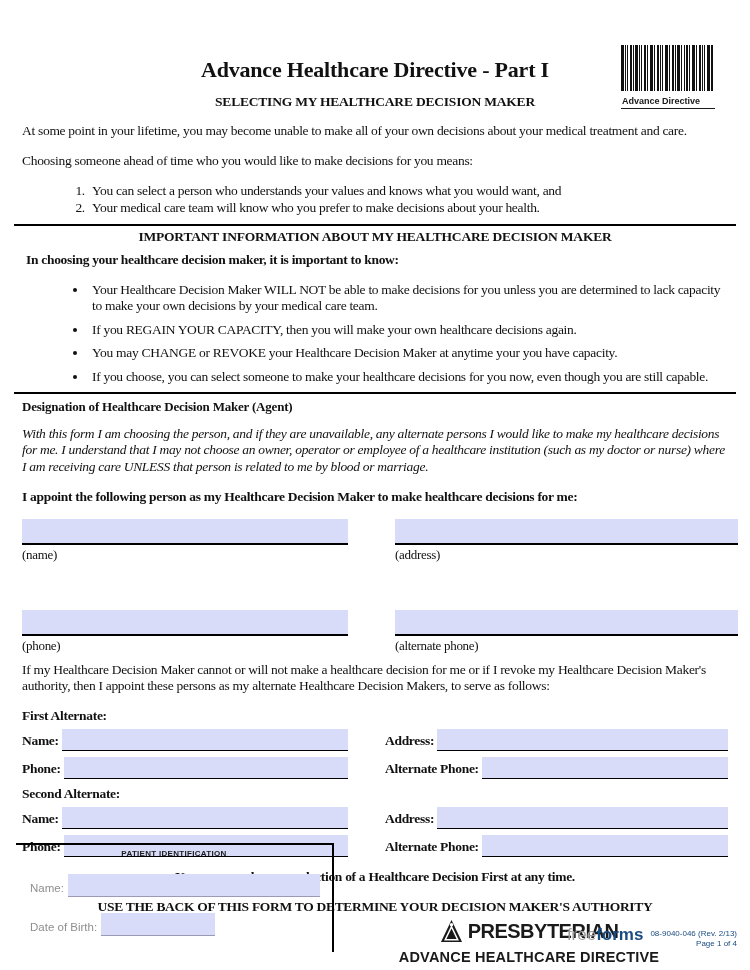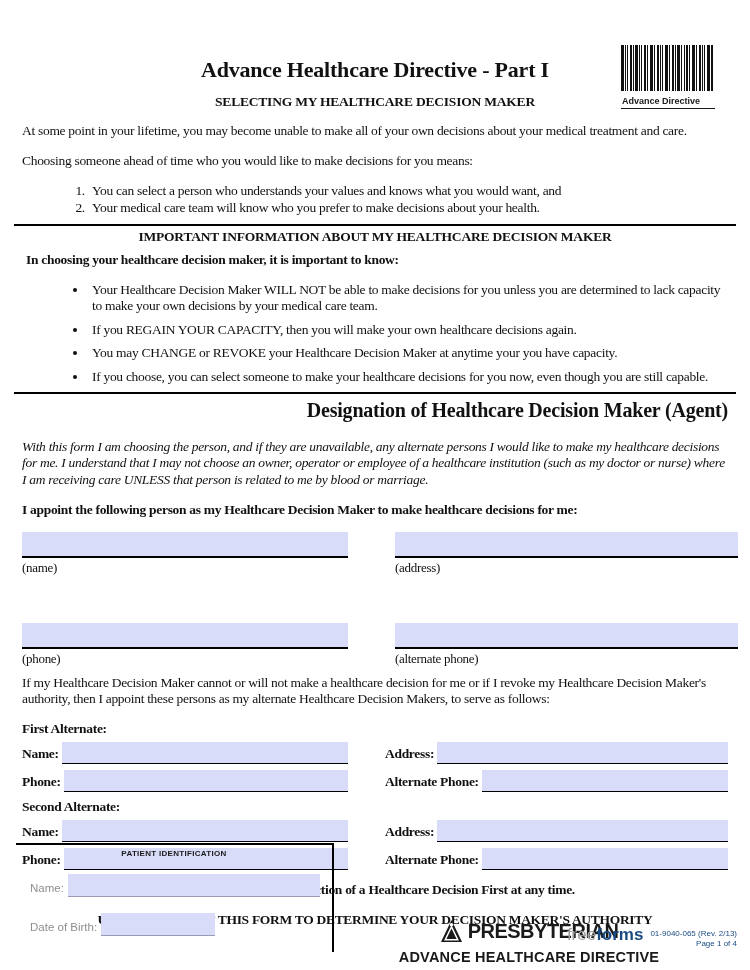--- a/index.html
+++ b/index.html
@@ -20,21 +20,21 @@
   .p-intro{margin-top:13px;}
   .p-choosing{margin-top:12px;}
   ol.numbered{margin:5px 0 0;padding-left:66px;}
   ol.numbered li{padding-left:4px;line-height:16.5px;font-size:13.5px;letter-spacing:-0.3px;}
   .rule{border:0;border-top:2px solid #000;margin:8px -8px 0 -8px;}
   .rule2{border:0;border-top:2px solid #000;margin:5px -8px 0 -8px;}
   .imp-heading{margin-top:3px;text-align:center;font-size:13.5px;font-weight:bold;letter-spacing:-0.2px;}
   .imp-lead{margin-top:7px;margin-left:4px;font-weight:bold;font-size:13.5px;letter-spacing:-0.3px;}
   ul.bullets{margin:4px 0 0;padding-left:66px;}
   ul.bullets li{padding-left:4px;margin-bottom:7px;line-height:16.5px;font-size:13.5px;letter-spacing:-0.3px;}
-  .desig-heading{margin-top:5px;text-align:right;font-size:20px;font-weight:bold;letter-spacing:-0.2px;}
+  .desig-heading{margin-top:5px;text-align:left;font-size:13px;font-weight:bold;letter-spacing:-0.2px;}
   .p-italic{margin-top:6px;font-style:italic;}
   .p-appoint{margin-top:9px;font-weight:bold;}
   .fields-grid{
     display:grid;grid-template-columns:326px 343px;column-gap:37px;row-gap:9px;
     margin-top:12px;
     gap:47px;
   }
   .fieldbox{height:24px;background:#d8dcf8;border-bottom:2px solid #000;}
   .fieldlabel{margin-top:2px;font-size:13px;letter-spacing:-0.3px;}
   .p-altintro{margin-top:8px;}
@@ -231,18 +231,18 @@
         <circle cx="12" cy="6" r="1.8" fill="#ffffff"></circle>
       </svg>
       <span class="org-name">PRESBYTERIAN</span>
     </div>
     <div class="doc-title">ADVANCE HEALTHCARE DIRECTIVE</div>
   </div>
 
   <div class="brand-row">
     <span class="brand-logo"><span class="brand-free">free</span><span class="brand-forms">forms</span></span>
     <span class="brand-meta">
-      <div>01-9040-065 (Rev. 2/13)</div>
+      <div>08-9040-046 (Rev. 2/13)</div>
       <div>Page 1 of 4</div>
     </span>
   </div>
 
 </div>
 
 </body></html>

